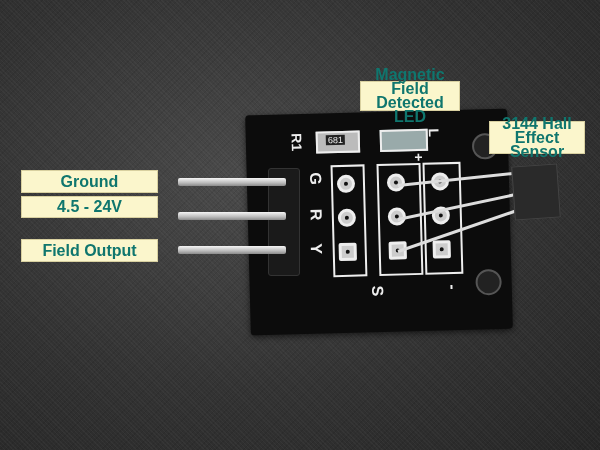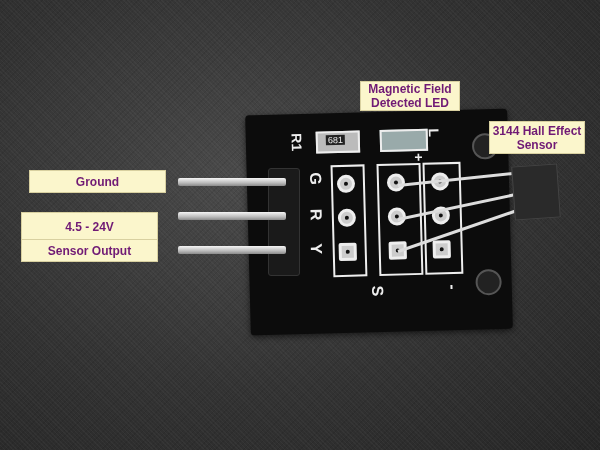--- a/index.html
+++ b/index.html
@@ -4,22 +4,22 @@
 <style>
   html, body { margin:0; padding:0; }
   body { width:600px; height:450px; overflow:hidden; position:relative;
     background: radial-gradient(ellipse at 40% 40%, #4a4a4a 0%, #333 55%, #262626 100%);
     font-family: "Liberation Sans", sans-serif; }
   .grain { position:absolute; inset:0;
     background-image:
       repeating-linear-gradient(45deg, rgba(255,255,255,0.03) 0 1px, transparent 1px 3px),
       repeating-linear-gradient(-45deg, rgba(0,0,0,0.08) 0 1px, transparent 1px 4px);
   }
-  .label { position:absolute; background:#fbf6cc; border:1px solid #d8d0a0; color:#701a75;
-    font-weight:bold; font-size:12px; text-align:center; display:flex; align-items:center; justify-content:center;
+  .label { position:absolute; background:#fbf6cc; border:1px solid #d8d0a0; color:#0f766e;
+    font-weight:bold; font-size:16px; text-align:center; display:flex; align-items:center; justify-content:center;
     box-sizing:border-box; line-height:14px; }
   .pcb { position:absolute; left:248px; top:112px; width:262px; height:220px; background:#0c0c0c;
     border-radius:4px; transform: rotate(-1.5deg); box-shadow: 0 2px 6px rgba(0,0,0,0.6); }
   .hole { position:absolute; border-radius:50%; background:#222; border:2px solid #555; }
   .pin { position:absolute; height:8px; background:linear-gradient(#f5f5f5,#bcbcbc 60%,#8a8a8a); border-radius:2px; }
   .header { position:absolute; left:268px; top:168px; width:30px; height:106px; background:#1a1a1a; border:1px solid #333; border-radius:3px; }
   .pad { position:absolute; width:18px; height:18px; border-radius:50%; background:#ccc; border:3px solid #eee; box-sizing:border-box; }
   .pad::after { content:""; position:absolute; left:4px; top:4px; width:4px; height:4px; background:#111; border-radius:50%; }
   .padbox { position:absolute; border:2px solid #eee; }
   .silk { position:absolute; color:#eee; font-weight:bold; font-size:16px; }
@@ -64,17 +64,17 @@
 <div class="header"></div>
 <div class="pin" style="left:178px;top:178px;width:108px;"></div>
 <div class="pin" style="left:178px;top:212px;width:108px;"></div>
 <div class="pin" style="left:178px;top:246px;width:108px;"></div>
 
 <div class="lead" style="left:398px;top:184px;width:120px;transform:rotate(-6deg);"></div>
 <div class="lead" style="left:398px;top:218px;width:122px;transform:rotate(-12deg);"></div>
 <div class="lead" style="left:398px;top:250px;width:126px;transform:rotate(-19deg);"></div>
 <div class="sensor"></div>
 
-<div class="label" style="left:21px;top:170px;width:137px;height:23px;margin-left:8px;">Ground</div>
-<div class="label" style="left:21px;top:212px;width:137px;height:30px;">4.5 - 24V</div>
-<div class="label" style="left:21px;top:239px;width:137px;height:23px;">Sensor Output</div>
+<div class="label" style="left:21px;top:170px;width:137px;height:23px;">Ground</div>
+<div class="label" style="left:21px;top:196px;width:137px;height:22px;">4.5 - 24V</div>
+<div class="label" style="left:21px;top:239px;width:137px;height:23px;">Field Output</div>
 <div class="label" style="left:360px;top:81px;width:100px;height:30px;">Magnetic Field Detected LED</div>
 <div class="label" style="left:489px;top:121px;width:96px;height:33px;text-align:center;">3144 Hall Effect Sensor</div>
 
 </body></html>

